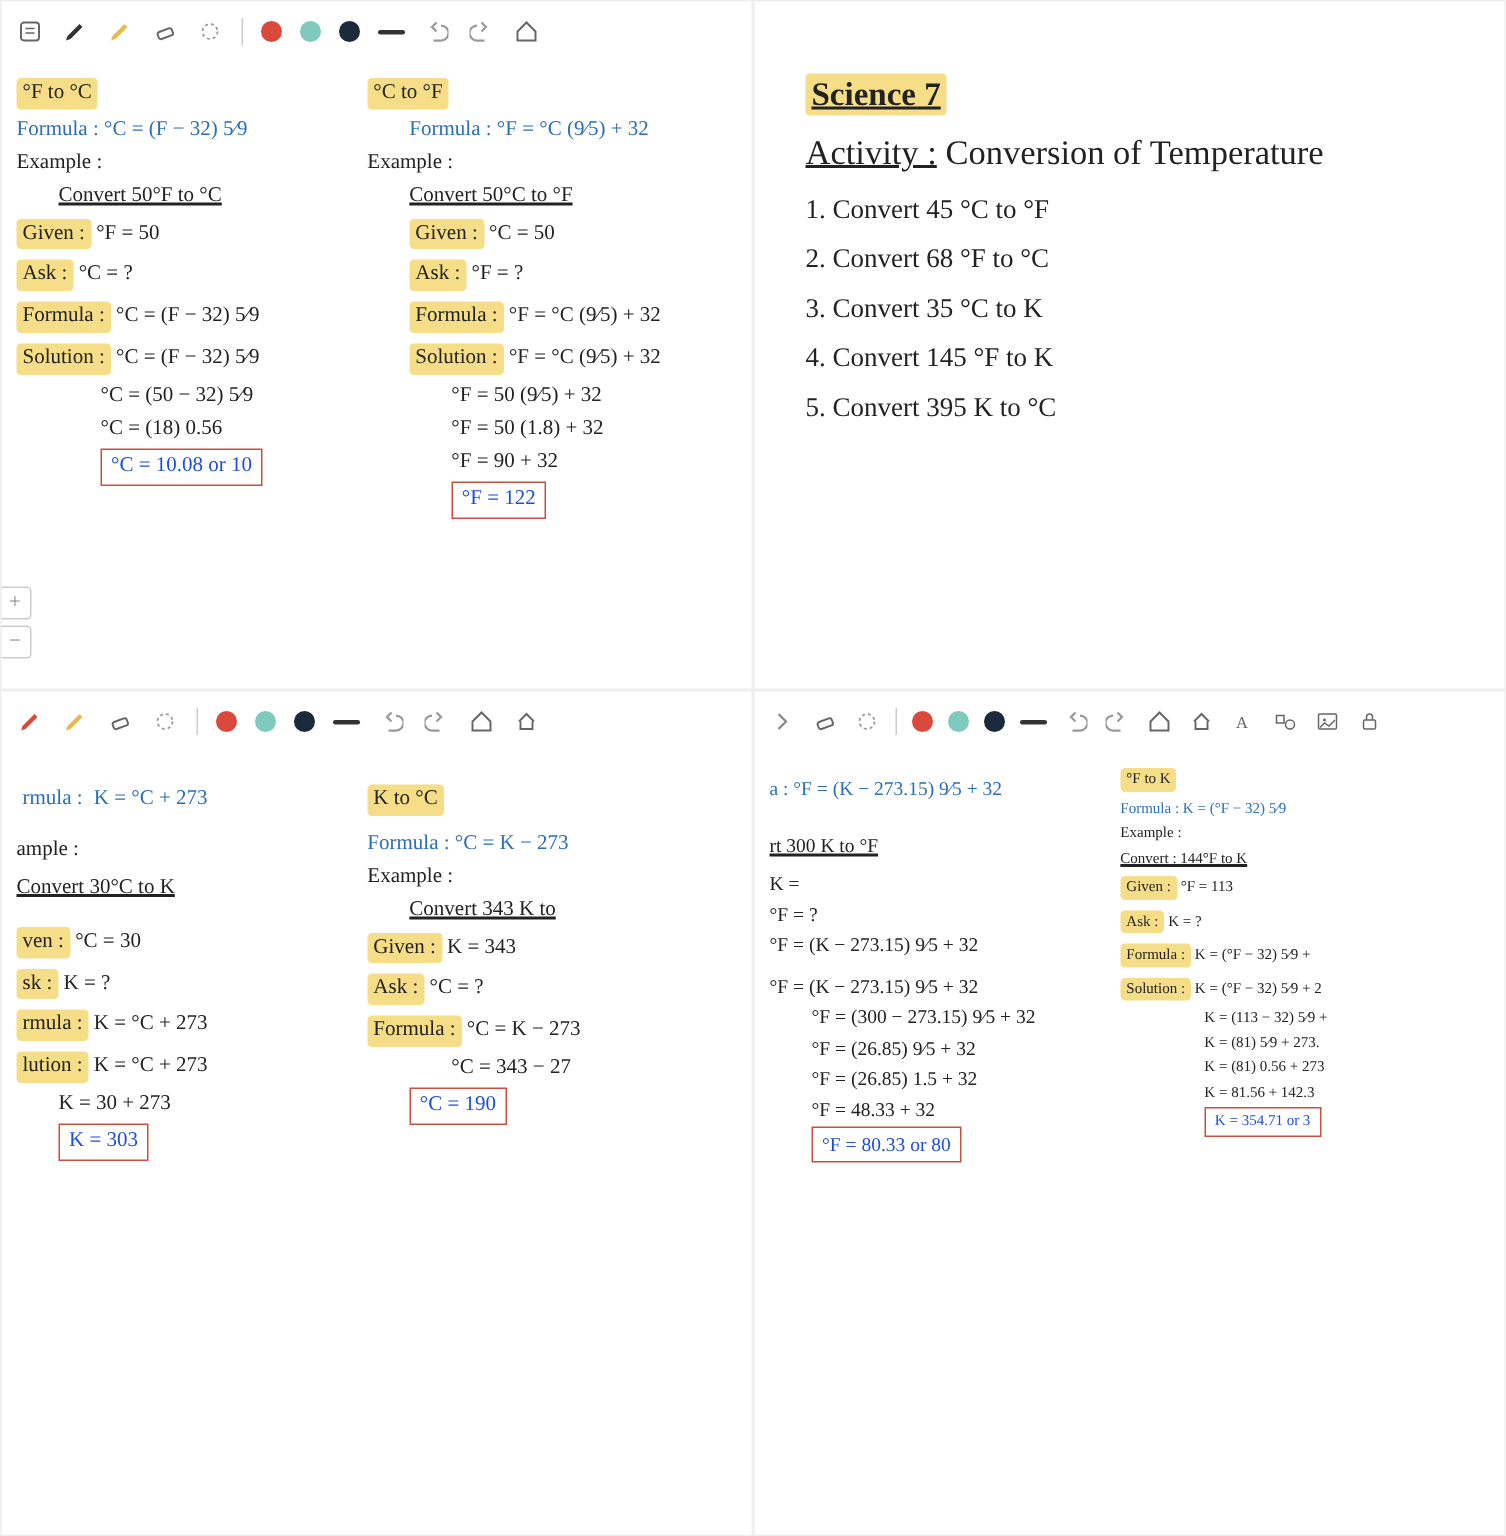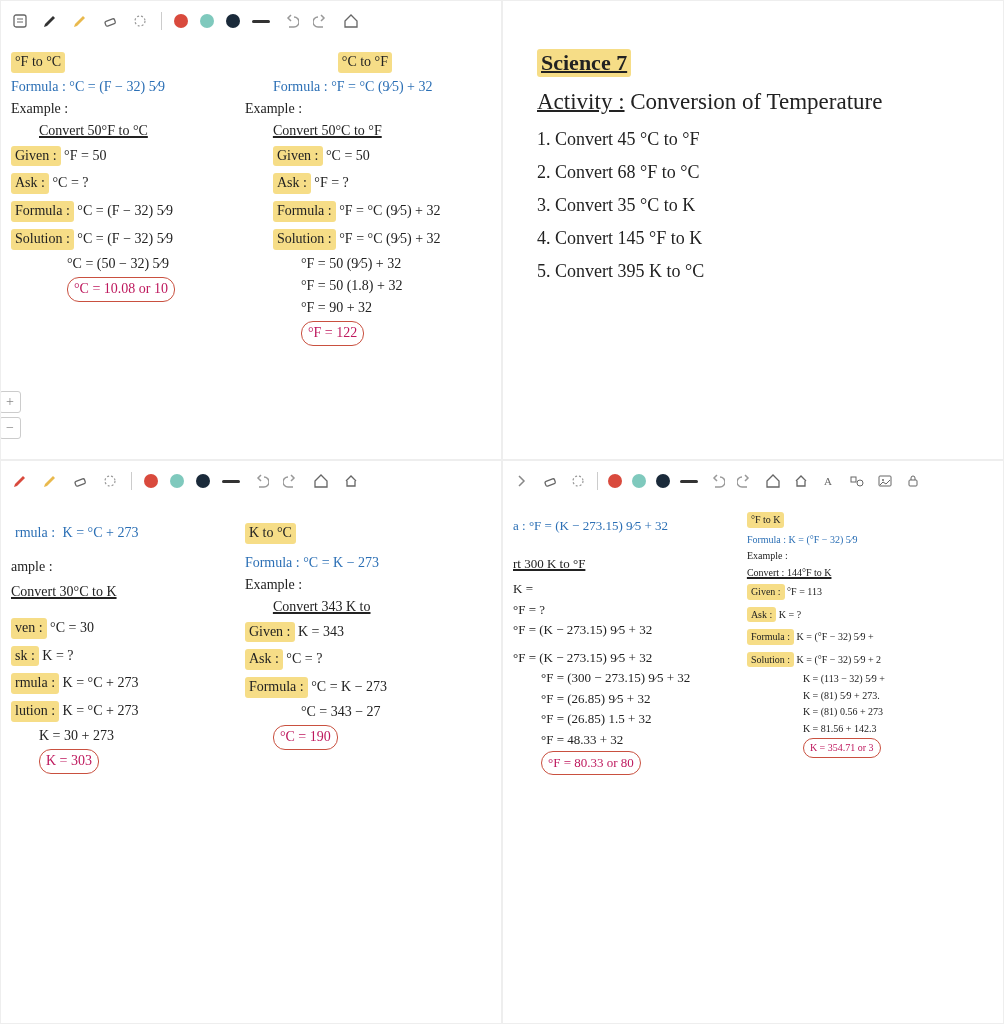--- a/index.html
+++ b/index.html
@@ -18,21 +18,21 @@
   .dot.red{background:#d94a3d}
   .dot.teal{background:#7fc9bd}
   .dot.navy{background:#1a2a3a}
   .dash{width:18px;height:3px;background:#333;border-radius:2px}
   
   .hl{background:#f6dd87;border-radius:3px;padding:1px 4px;display:inline-block;margin:2px 0}
   
   .blue{color:#2b6fb5}
   .red{color:#b23a2e}
   .ul{text-decoration:underline;text-decoration-thickness:2px}
-  .box{border:1.5px solid #c9503f;border-radius:12px;padding:2px 6px;display:inline-block;color:#be185d}
+  .box{border:1.5px solid #c9503f;border-radius:0;padding:2px 6px;display:inline-block;color:#1d4ed8}
   .row{margin:3px 0;line-height:1.35;white-space:nowrap}
   .indent1{padding-left:28px}
   .indent2{padding-left:56px}
   .section-title{font-size:22px;font-weight:bold;margin:4px 0 10px 0}
   .activity{font-size:23px;margin:8px 0 14px 0}
   .qn{font-size:18px;margin:12px 0}
   .col{display:inline-block;vertical-align:top}
   .col-left{width:48%}
   .col-right{width:50%}
   .side-ctrl{position:absolute;left:-2px;top:390px;display:flex;flex-direction:column;gap:4px;color:#888}
@@ -106,24 +106,25 @@
       <div class="col col-left">
         <div class="row"><span class="hl">°F to °C</span></div>
         <div class="row blue"><span>Formula :</span> <span>°C = (F − 32) 5⁄9</span></div>
         <div class="row"><span>Example :</span></div>
         <div class="row ul indent1">Convert 50°F to °C</div>
         <div class="row"><span class="hl">Given :</span> <span>°F = 50</span></div>
         <div class="row"><span class="hl">Ask :</span> <span>°C = ?</span></div>
         <div class="row"><span class="hl">Formula :</span> <span>°C = (F − 32) 5⁄9</span></div>
         <div class="row"><span class="hl">Solution :</span> <span>°C = (F − 32) 5⁄9</span></div>
         <div class="row indent2">°C = (50 − 32) 5⁄9</div>
+        <div class="row indent2">°C = (18) 0.56</div>
         <div class="row indent2"><span class="box">°C = 10.08  or 10</span></div>
       </div>
       <div class="col col-right">
-        <div class="row" style="text-align:center"><span class="hl">°C to °F</span></div>
+        <div class="row" style="text-align:left"><span class="hl">°C to °F</span></div>
         <div class="row blue indent1"><span>Formula :</span> <span>°F = °C (9⁄5) + 32</span></div>
         <div class="row"><span>Example :</span></div>
         <div class="row ul indent1">Convert 50°C to °F</div>
         <div class="row indent1"><span class="hl">Given :</span> <span>°C = 50</span></div>
         <div class="row indent1"><span class="hl">Ask :</span> <span>°F = ?</span></div>
         <div class="row indent1"><span class="hl">Formula :</span> <span>°F = °C (9⁄5) + 32</span></div>
         <div class="row indent1"><span class="hl">Solution :</span> <span>°F = °C (9⁄5) + 32</span></div>
         <div class="row indent2">°F = 50 (9⁄5) + 32</div>
         <div class="row indent2">°F = 50 (1.8) + 32</div>
         <div class="row indent2">°F = 90 + 32</div>

